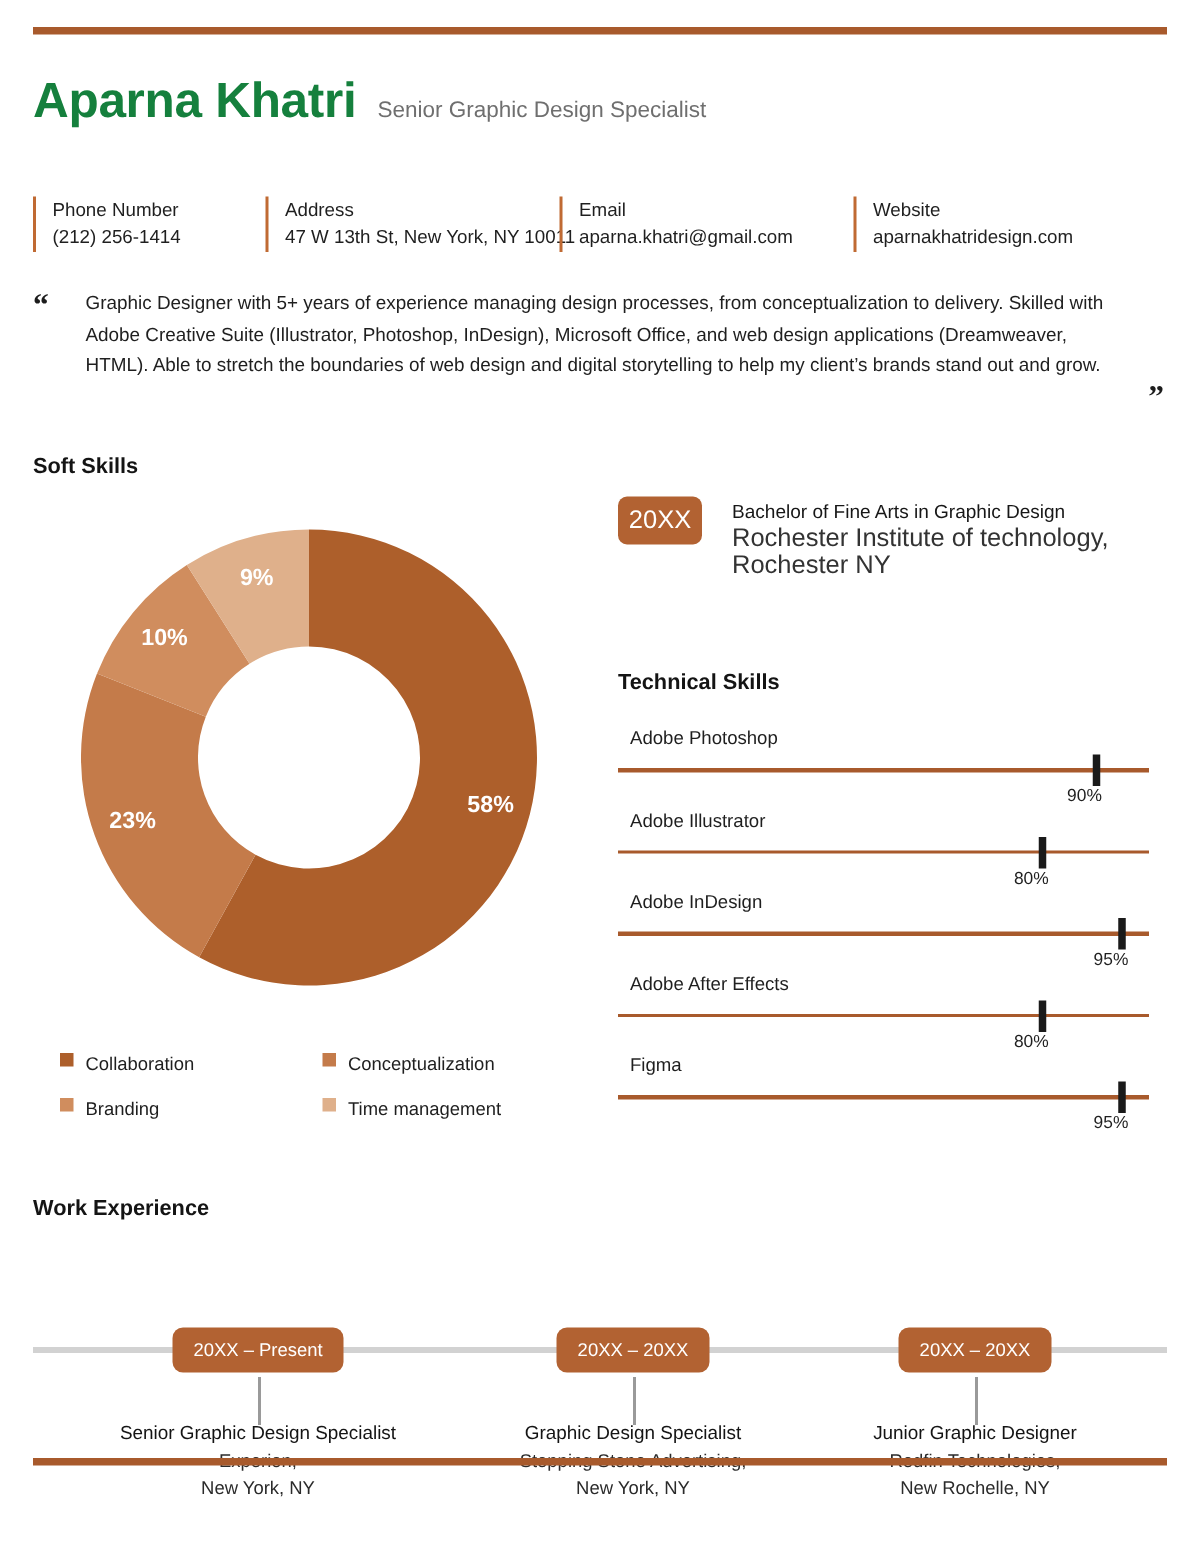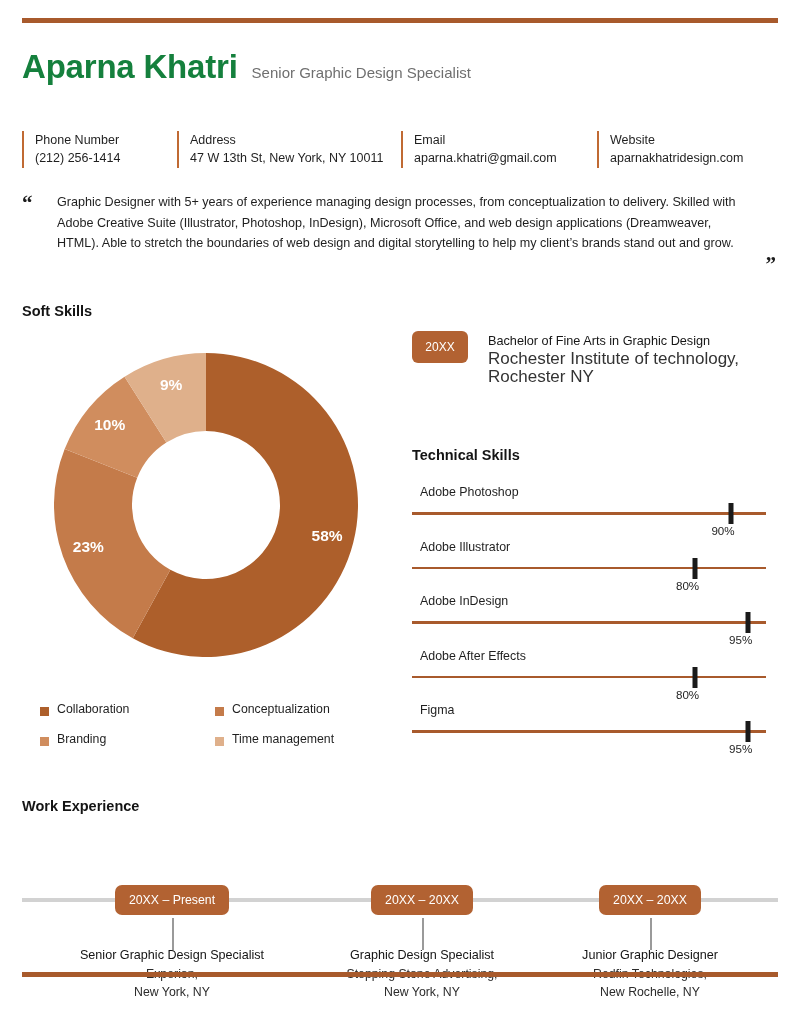--- a/index.html
+++ b/index.html
@@ -69,21 +69,21 @@
     top: 131px;
     width: 756px;
     display: flex;
   }
   .contact-block {
     border-left: 2px solid #c06a33;
     padding-left: 11px;
     box-sizing: border-box;
   }
   .contact-block.c0 { width: 155px; }
-  .contact-block.c1 { width: 224px; }
+  .contact-block.c1 { width: 196px; }
   .contact-block.c2 { width: 196px; }
   .contact-block.c3 { width: 165px; }
   .contact-label {
     font-size: 12.5px;
     color: #1f1f1f;
     line-height: 18px;
     white-space: nowrap;
   }
   .contact-value {
     font-size: 12.5px;
@@ -162,21 +162,21 @@
     position: absolute;
     left: 40px;
     top: 702px;
     width: 370px;
     display: flex;
     flex-wrap: wrap;
   }
   .legend-item {
     width: 175px;
     display: flex;
-    align-items: flex-end;
+    align-items: flex-start;
     margin-bottom: 16px;
     font-size: 12.3px;
     color: #1f1f1f;
   }
   .legend-swatch {
     width: 9px;
     height: 9px;
     margin-right: 8px;
     flex: none;
   }
@@ -191,21 +191,21 @@
   .edu-row {
     display: flex;
     margin-top: 28px;
   }
   .edu-badge {
     width: 56px;
     height: 32px;
     background: #b26232;
     border-radius: 6px;
     color: #ffffff;
-    font-size: 12px;
+    font-size: 17px;
     display: flex;
     align-items: center;
     justify-content: center;
     flex: none;
   }
   .edu-text {
     margin-left: 20px;
     padding-top: 1px;
   }
   .edu-degree {

